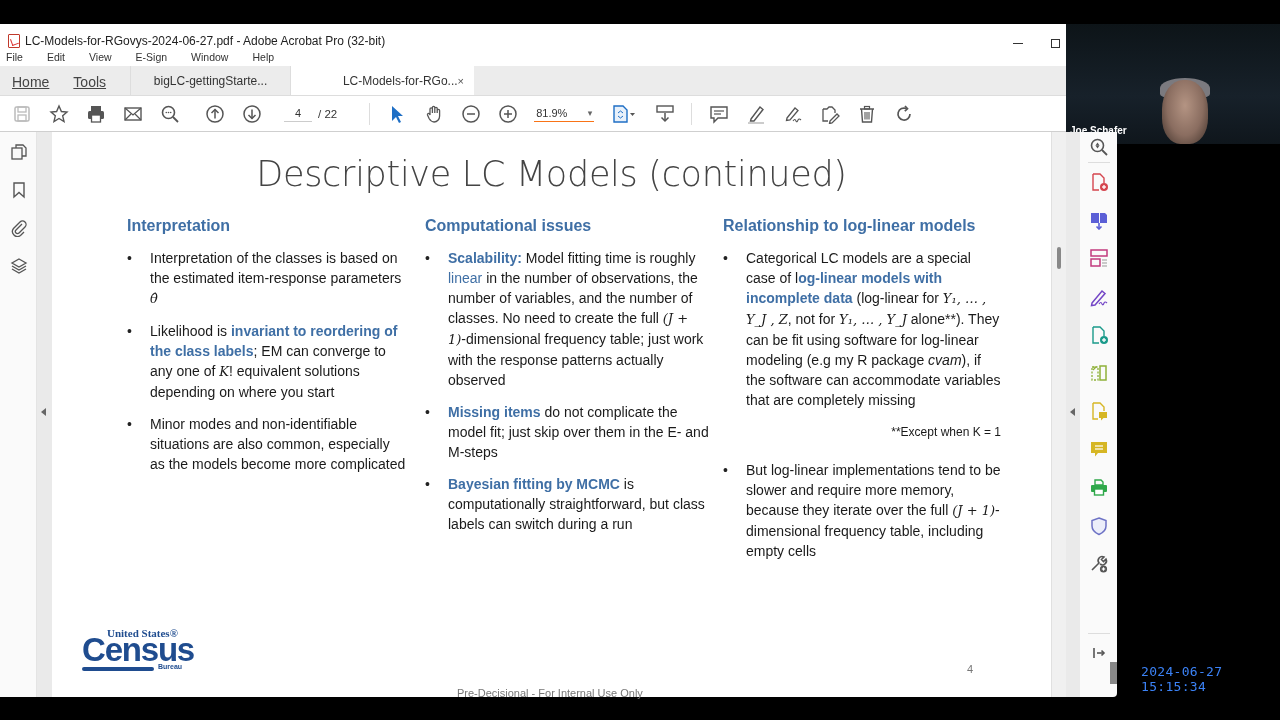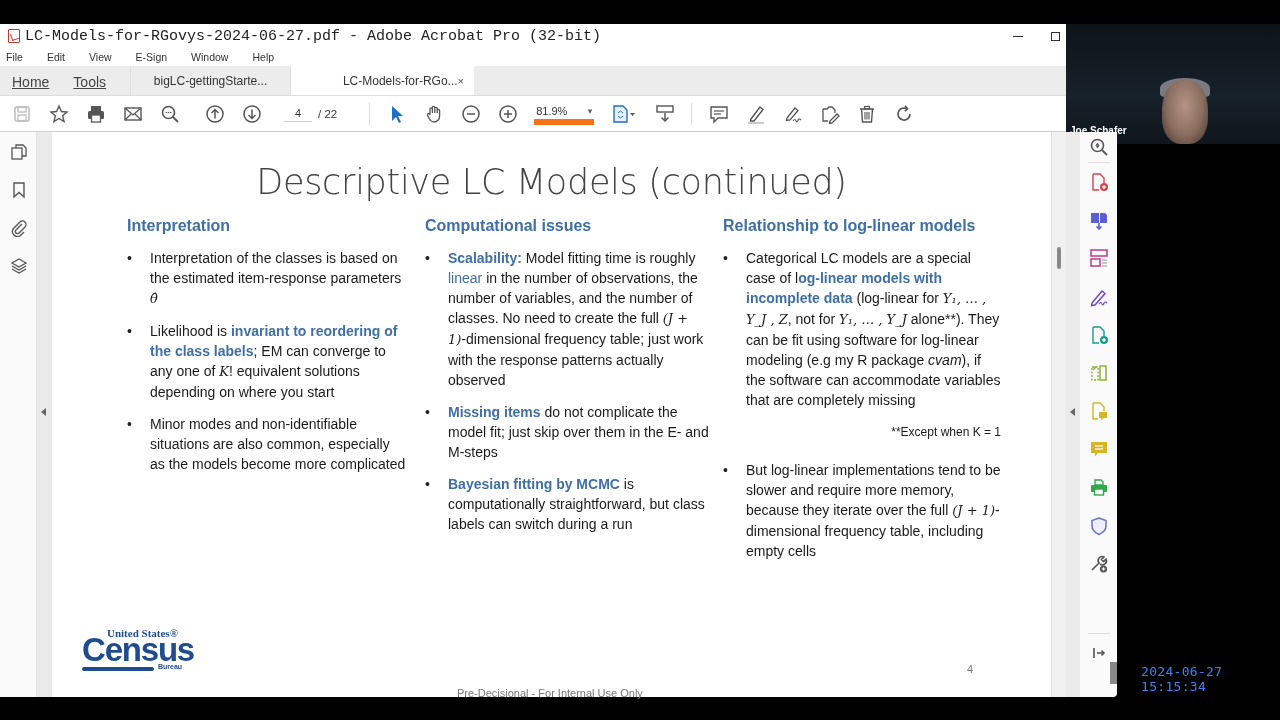--- a/index.html
+++ b/index.html
@@ -1,51 +1,51 @@
 <!DOCTYPE html>
 <html><head>
 <meta charset="utf-8">
 <style>
   * { box-sizing: border-box; margin: 0; padding: 0; }
   html, body { width: 1280px; height: 720px; overflow: hidden; background: #000; font-family: "Liberation Sans", sans-serif; }
   .app { position: absolute; left: 0; top: 24px; width: 1066px; height: 673px; background: #f5f5f5; }
-  .titlebar { position: absolute; left: 0; top: 0; width: 1066px; height: 24px; background: #fff; display: flex; align-items: center; font-size: 15px; color: #222; font-family: Liberation Mono, monospace; }
+  .titlebar { position: absolute; left: 0; top: 0; width: 1066px; height: 24px; background: #fff; display: flex; align-items: flex-end; font-size: 12px; color: #222; }
   .titlebar .pdf-icon { width: 12px; height: 14px; margin-left: 8px; margin-right: 5px; border: 1px solid #c0392b; border-radius: 1px; position: relative; background: #fff; }
   .titlebar .pdf-icon::after { content: ""; position: absolute; left: 2px; top: 3px; width: 6px; height: 6px; border-left: 1.5px solid #d33; border-bottom: 1.5px solid #d33; transform: rotate(-20deg); }
   .titlebar .win-btns { margin-left: auto; display: flex; gap: 28px; padding-right: 6px; align-items: center; }
   .titlebar .minimize { width: 10px; height: 1px; background: #333; }
   .titlebar .maximize { width: 9px; height: 9px; border: 1px solid #333; }
   .menubar { position: absolute; top: 24px; left: 0; width: 1066px; height: 18px; background: #fff; display: flex; align-items: center; font-size: 10.5px; color: #333; padding-left: 6px; gap: 24px; }
   .tabbar { position: absolute; top: 42px; left: 0; width: 1066px; height: 30px; background: #ececec; display: flex; align-items: stretch; border-bottom: 1px solid #ddd; }
   .tabbar .nav-tab { padding: 16px 12px; display: flex; align-items: center; font-size: 14px; color: #444; text-decoration: underline; }
   .tabbar .doc-tab { width: 160px; display: flex; align-items: center; justify-content: center; font-size: 12px; color: #333; border-left: 1px solid #ddd; }
   .tabbar .doc-tab.active { background: #fff; width: 184px; justify-content: flex-end; padding: 0 10px 0 11px; }
   .tabbar .close-x { font-size: 11px; color: #555; }
   .toolbar { position: absolute; top: 72px; left: 0; width: 1066px; height: 36px; background: #fff; display: flex; align-items: center; border-bottom: 1px solid #cfcfcf; }
   .tb { width: 37px; height: 36px; display: flex; align-items: center; justify-content: center; }
   .tb svg { width: 20px; height: 20px; }
   .page-input { width: 28px; text-align: center; font-size: 11px; color: #333; border-bottom: 1px solid #ccc; margin-left: 14px; padding: 2px 0; }
   .page-total { font-size: 11.5px; color: #333; margin-left: 6px; margin-right: 24px; }
   .sep { width: 1px; height: 22px; background: #ddd; margin: 0 8px; }
-  .zoom-box { display: flex; align-items: center; width: 60px; border-bottom: 6px solid #f97316; margin: 0 8px; font-size: 11px; color: #333; padding: 2px 2px; justify-content: space-between; }
+  .zoom-box { display: flex; align-items: center; width: 60px; border-bottom: 1px solid #f97316; margin: 0 8px; font-size: 11px; color: #333; padding: 2px 2px; justify-content: space-between; }
   .left-rail { position: absolute; top: 108px; left: 0; width: 37px; height: 565px; background: #fafafa; border-right: 1px solid #e4e4e4; }
   .left-rail .ri { width: 37px; height: 38px; display: flex; align-items: center; justify-content: center; }
   .left-rail .ri svg { width: 18px; height: 18px; }
   .left-gutter { position: absolute; top: 108px; left: 37px; width: 15px; height: 565px; background: #eaeaea; }
   .left-gutter .arrow { position: absolute; left: 4px; top: 276px; width: 0; height: 0; border-top: 4px solid transparent; border-bottom: 4px solid transparent; border-right: 5px solid #666; }
   .doc-area { position: absolute; top: 108px; left: 52px; width: 999px; height: 565px; background: #fff; }
   .scrollbar { position: absolute; top: 108px; left: 1051px; width: 15px; height: 565px; background: #f0f0f0; border-left: 1px solid #e0e0e0; }
   .scrollbar .thumb { position: absolute; left: 5px; top: 115px; width: 4px; height: 22px; background: #888; border-radius: 2px; }
   .right-gutter { position: absolute; top: 132px; left: 1066px; width: 14px; height: 565px; background: #eaeaea; }
   .right-gutter .arrow { position: absolute; left: 4px; top: 276px; width: 0; height: 0; border-top: 4px solid transparent; border-bottom: 4px solid transparent; border-right: 5px solid #666; }
   .right-rail { position: absolute; top: 132px; left: 1080px; width: 37px; height: 565px; background: #fafafa; border-radius: 0 0 4px 0; }
   .right-rail .ri { width: 37px; height: 38.2px; display: flex; align-items: center; justify-content: center; }
   .right-rail .ri svg { width: 20px; height: 20px; }
   .right-rail .divider { width: 22px; height: 1px; background: #ddd; margin: 0 auto; }
-  .slide-title { position: absolute; top: 154px; left: 52px; width: 999px; text-align: center; font-size: 35px; color: #444; font-family: "DejaVu Sans", sans-serif; font-weight: 300; letter-spacing: -0.3px; margin-top: 8px; }
+  .slide-title { position: absolute; top: 154px; left: 52px; width: 999px; text-align: center; font-size: 35px; color: #444; font-family: "DejaVu Sans", sans-serif; font-weight: 300; letter-spacing: -0.3px; }
   .col { position: absolute; top: 216px; font-size: 14px; line-height: 20px; color: #1a1a1a; font-family: "Liberation Sans", sans-serif; }
   .col h3 { font-size: 16px; color: #3f6fa5; font-weight: bold; margin-bottom: 12px; }
   .col ul { list-style: none; }
   .col li { position: relative; padding-left: 23px; margin-bottom: 12px; }
   .col li::before { content: "•"; position: absolute; left: 0; top: 0; color: #222; }
   .col .hl { color: #3f6fa5; font-weight: bold; }
   .col .hl-n { color: #3f6fa5; }
   .col .math { font-family: "DejaVu Serif", serif; font-style: italic; font-size: 13px; }
   .col .note { text-align: right; font-size: 12px; margin: 10px 0 18px; }
   .footer-text { position: absolute; top: 687px; left: 457px; font-size: 11px; color: #777; }

